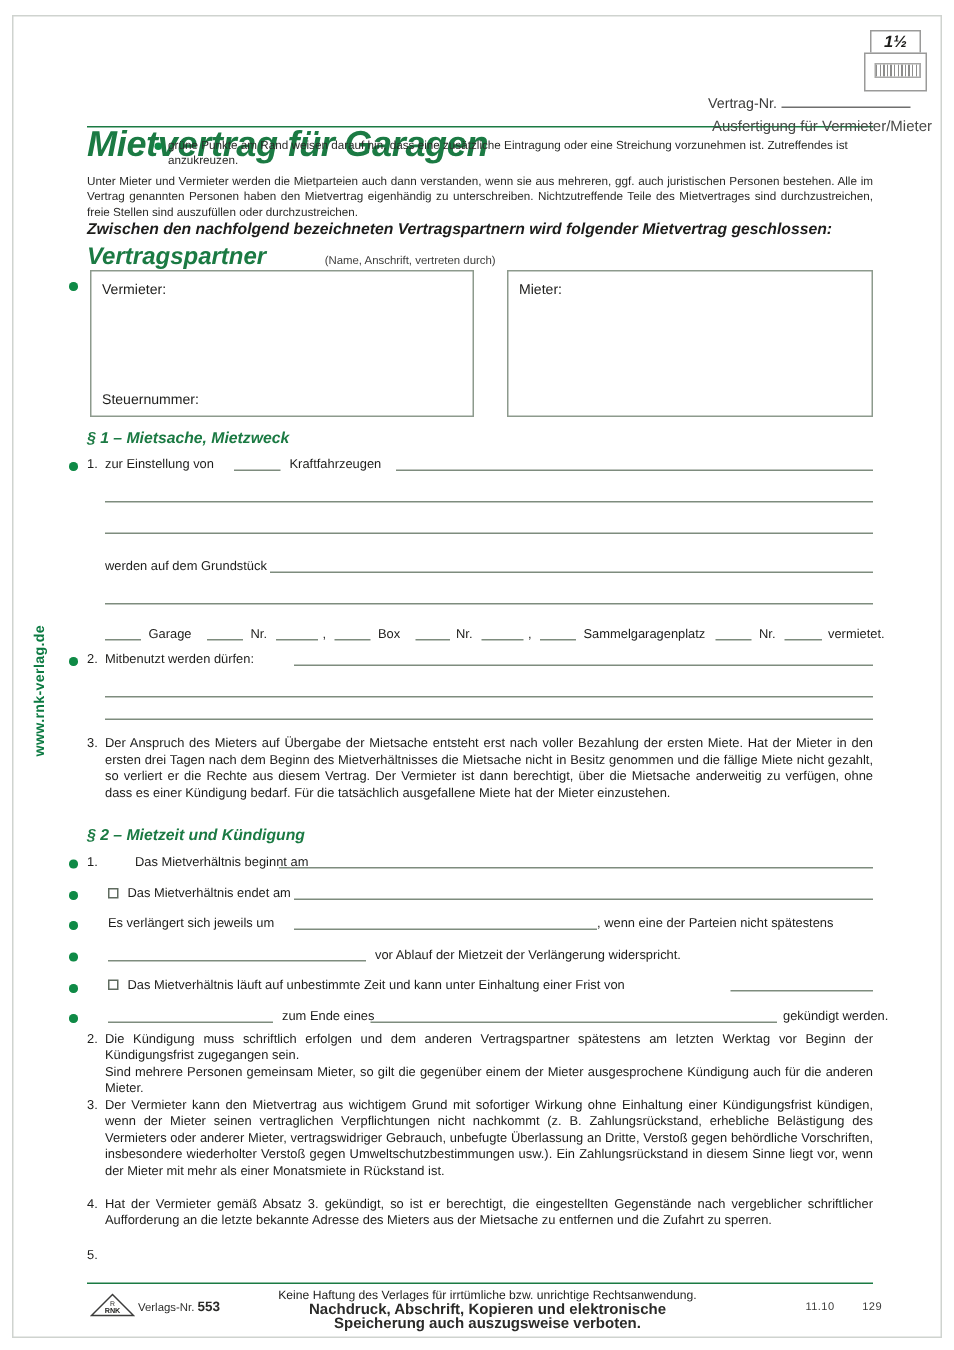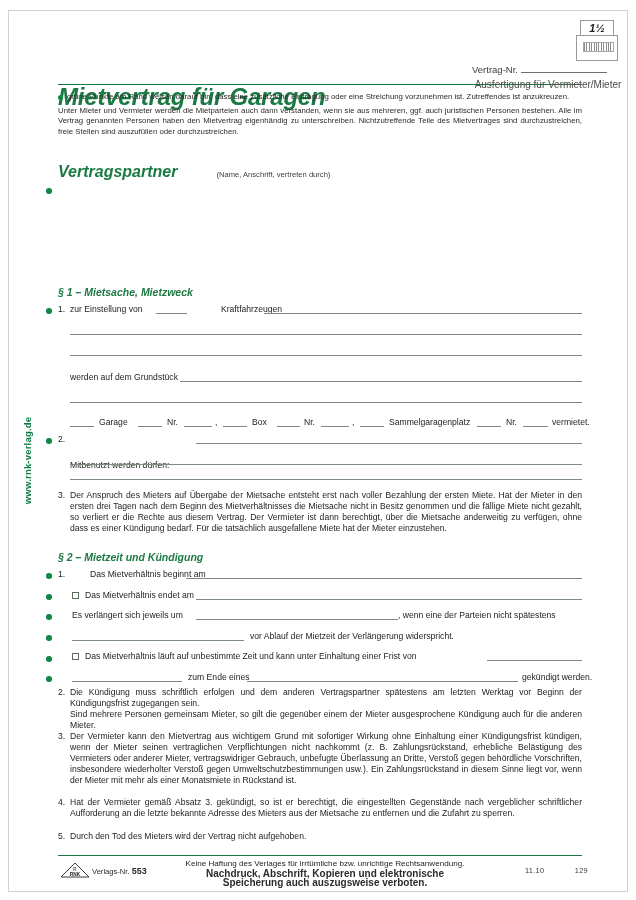--- a/index.html
+++ b/index.html
@@ -136,20 +136,21 @@
     position: absolute;
     left: 58px; top: 92px;
     width: 524px;
   }
   .intro .line1 {
     font-size: 7.8px;
     color: #2b2b29;
     line-height: 10px;
     padding-left: 9px;
     position: relative;
+    margin-left: 45px;
   }
   .intro .line1:before {
     content: "";
     position: absolute;
     left: 0; top: 3px;
     width: 5px; height: 5px;
     border-radius: 50%;
     background: #0f8a46;
   }
   .intro .para {
@@ -292,21 +293,21 @@
     line-height: 9px;
     font-weight: bold;
   }
   .foot-right {
     position: absolute;
     right: 48px; top: 866px;
     font-size: 7.4px;
     color: #3c3c3b;
     letter-spacing: 0.3px;
   }
-  .foot-right .pg { margin-left: 28px; }
+  .foot-right .pg { margin-left: 16px; }
 </style>
 </head>
 <body>
 
 <div id="page">
 
   <div class="page-border"></div>
 
   <div class="side-url">www.rnk-verlag.de</div>
 
@@ -323,34 +324,44 @@
   <div class="vertrag-nr">
     <span class="vn-label">Vertrag-Nr.</span><span class="vn-line"></span>
     <div class="vn-sub">Ausfertigung für Vermieter/Mieter</div>
   </div>
 
   <div class="intro">
     <div class="line1">grüne Punkte am Rand weisen darauf hin, dass eine zusätzliche Eintragung oder eine Streichung vorzunehmen ist. Zutreffendes ist anzukreuzen.</div>
     <div class="para">Unter Mieter und Vermieter werden die Mietparteien auch dann verstanden, wenn sie aus mehreren, ggf. auch juristischen Personen bestehen. Alle im Vertrag genannten Personen haben den Mietvertrag eigenhändig zu unterschreiben. Nichtzutreffende Teile des Mietvertrages sind durchzustreichen, freie Stellen sind auszufüllen oder durchzustreichen.</div>
   </div>
 
+  <div class="zwischen">Zwischen den nachfolgend bezeichneten Vertragspartnern wird folgender Mietvertrag geschlossen:</div>
 
   <div class="vpartner">
     <span class="vp-main">Vertragspartner</span><span class="vp-sub">(Name, Anschrift, vertreten durch)</span>
   </div>
 
   <div class="gdot" style="left:46px; top:188px;"></div>
+  <div class="boxes">
+    <div class="pbox left">
+      <div class="bx-label">Vermieter:</div>
+      <div class="bx-bottom">Steuernummer:</div>
+    </div>
+    <div class="pbox right">
+      <div class="bx-label">Mieter:</div>
+    </div>
+  </div>
 
   <div class="sec-head" style="top:286px;">§ 1 – Mietsache, Mietzweck</div>
 
   <div class="gdot" style="left:46px; top:308px;"></div>
   <div class="num" style="left:58px; top:304px;">1.</div>
   <div class="bt" style="left:70px; top:304px;">zur Einstellung von</div>
   <div class="rule" style="left:156px; top:313px; width:31px;"></div>
-  <div class="bt" style="left:193px; top:304px;margin-left:28px;">Kraftfahrzeugen</div>
+  <div class="bt" style="left:193px; top:304px;">Kraftfahrzeugen</div>
   <div class="rule" style="left:264px; top:313px; width:318px;"></div>
 
   <div class="rule" style="left:70px; top:334px; width:512px;"></div>
   <div class="rule" style="left:70px; top:355px; width:512px;"></div>
 
   <div class="bt" style="left:70px; top:372px;">werden auf dem Grundstück</div>
   <div class="rule" style="left:180px; top:381px; width:402px;"></div>
   <div class="rule" style="left:70px; top:402px; width:512px;"></div>
 
   <div class="rule" style="left:70px; top:426px; width:24px;"></div>
@@ -367,21 +378,21 @@
   <div class="bt" style="left:352px; top:417px;">,</div>
   <div class="rule" style="left:360px; top:426px; width:24px;"></div>
   <div class="bt" style="left:389px; top:417px;">Sammelgaragenplatz</div>
   <div class="rule" style="left:477px; top:426px; width:24px;"></div>
   <div class="bt" style="left:506px; top:417px;">Nr.</div>
   <div class="rule" style="left:523px; top:426px; width:25px;"></div>
   <div class="bt" style="left:552px; top:417px;">vermietet.</div>
 
   <div class="gdot" style="left:46px; top:438px;"></div>
   <div class="num" style="left:58px; top:434px;">2.</div>
-  <div class="bt" style="left:70px; top:460px;text-align:center;">Mitbenutzt werden dürfen:</div>
+  <div class="bt" style="left:70px; top:434px;text-align:center;">Mitbenutzt werden dürfen:</div>
   <div class="rule" style="left:196px; top:443px; width:386px;"></div>
   <div class="rule" style="left:70px; top:464px; width:512px;"></div>
   <div class="rule" style="left:70px; top:479px; width:512px;"></div>
 
   <div class="num" style="left:58px; top:490px;">3.</div>
   <div class="bt just" style="left:70px; top:490px; width:512px;">Der Anspruch des Mieters auf Übergabe der Mietsache entsteht erst nach voller Bezahlung der ersten Miete. Hat der Mieter in den ersten drei Tagen nach dem Beginn des Mietverhältnisses die Mietsache nicht in Besitz genommen und die fällige Miete nicht gezahlt, so verliert er die Rechte aus diesem Vertrag. Der Vermieter ist dann berechtigt, über die Mietsache anderweitig zu verfügen, ohne dass es einer Kündigung bedarf. Für die tatsächlich ausgefallene Miete hat der Mieter einzustehen.</div>
 
   <div class="sec-head" style="top:551px;">§ 2 – Mietzeit und Kündigung</div>
 
   <div class="gdot" style="left:46px; top:573px;"></div>
@@ -418,21 +429,20 @@
   <div class="bt just" style="left:70px; top:687px; width:512px;">Die Kündigung muss schriftlich erfolgen und dem anderen Vertragspartner spätestens am letzten Werktag vor Beginn der Kündigungsfrist zugegangen sein.</div>
   <div class="bt just" style="left:70px; top:709px; width:512px;">Sind mehrere Personen gemeinsam Mieter, so gilt die gegenüber einem der Mieter ausgesprochene Kündigung auch für die anderen Mieter.</div>
 
   <div class="num" style="left:58px; top:731px;">3.</div>
   <div class="bt just" style="left:70px; top:731px; width:512px;">Der Vermieter kann den Mietvertrag aus wichtigem Grund mit sofortiger Wirkung ohne Einhaltung einer Kündigungsfrist kündigen, wenn der Mieter seinen vertraglichen Verpflichtungen nicht nachkommt (z. B. Zahlungsrückstand, erhebliche Belästigung des Vermieters oder anderer Mieter, vertragswidriger Gebrauch, unbefugte Überlassung an Dritte, Verstoß gegen behördliche Vorschriften, insbesondere wiederholter Verstoß gegen Umweltschutzbestimmungen usw.). Ein Zahlungsrückstand in diesem Sinne liegt vor, wenn der Mieter mit mehr als einer Monatsmiete in Rückstand ist.</div>
 
   <div class="num" style="left:58px; top:797px;">4.</div>
   <div class="bt just" style="left:70px; top:797px; width:512px;">Hat der Vermieter gemäß Absatz 3. gekündigt, so ist er berechtigt, die eingestellten Gegenstände nach vergeblicher schriftlicher Aufforderung an die letzte bekannte Adresse des Mieters aus der Mietsache zu entfernen und die Zufahrt zu sperren.</div>
 
   <div class="num" style="left:58px; top:831px;">5.</div>
-  <div class="bt" style="left:70px; top:831px; width:512px;">Durch den Tod des Mieters wird der Vertrag nicht aufgehoben.</div>
 
   <div class="foot-rule"></div>
 
   <div class="foot-logo">
     <svg width="30" height="16" viewBox="0 0 30 16">
       <polygon points="15,1 29,15 1,15" fill="none" stroke="#3c3c3b" stroke-width="1"></polygon>
       <text x="15" y="8.5" font-size="4.6" font-family="Liberation Sans, sans-serif" fill="#1d1d1b" text-anchor="middle">R</text>
       <text x="15" y="13.6" font-size="4.8" font-family="Liberation Sans, sans-serif" fill="#1d1d1b" text-anchor="middle" font-weight="bold">RNK</text>
     </svg>
   </div>

